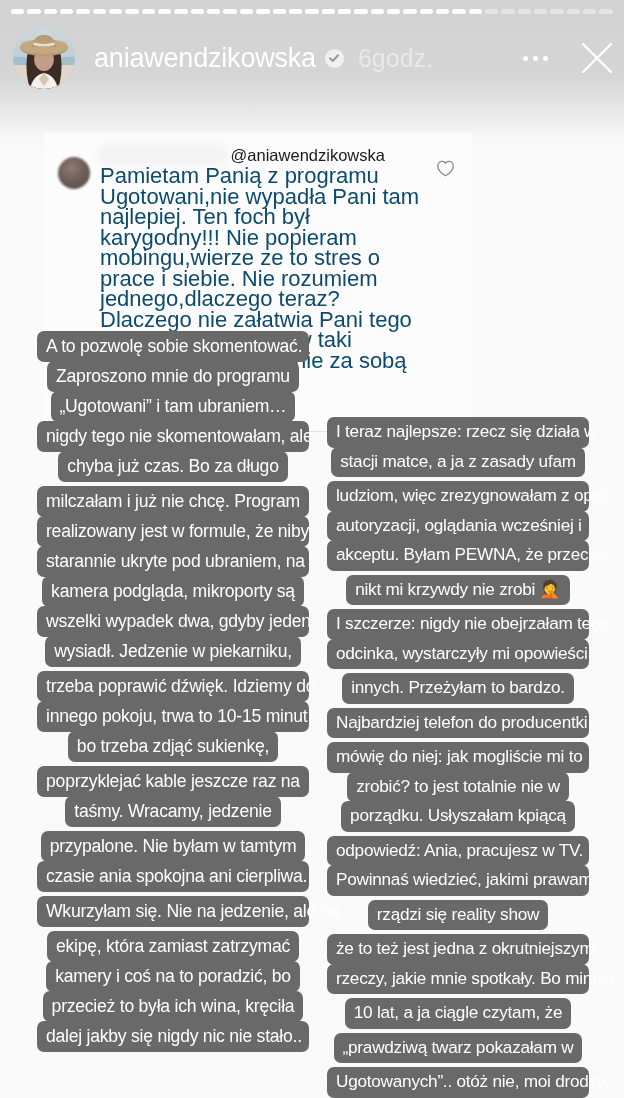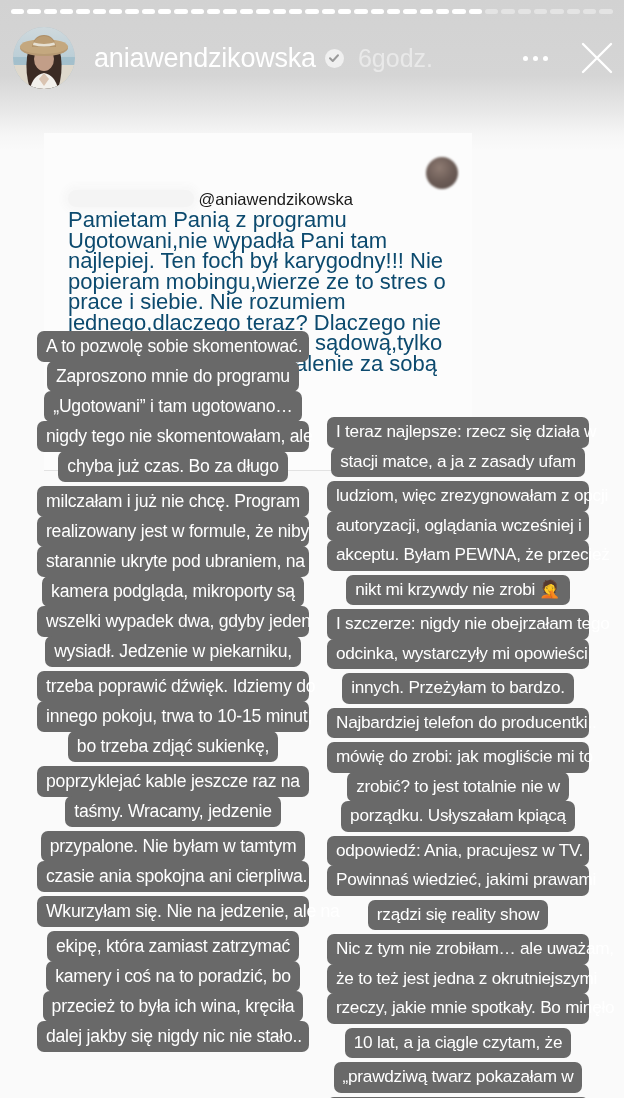--- a/index.html
+++ b/index.html
@@ -131,22 +131,21 @@
   .comment-card {
     position: absolute;
     left: 44px;
     top: 133px;
     width: 428px;
     background: #fcfcfc;
     padding: 12px 14px 0 14px;
   }
   .comment-inner {
     display: flex;
-    align-items: flex-end;
-    flex-direction: column;
+    align-items: flex-start;
   }
   .c-avatar {
     width: 32px; height: 32px;
     flex: 0 0 32px;
     border-radius: 50%;
     margin-top: 12px;
     background: radial-gradient(circle at 42% 34%, #8e7b72 0%, #6d5d57 48%, #574a46 100%);
     filter: blur(1.1px);
   }
   .c-body {
@@ -364,21 +363,21 @@
         </svg>
       </div>
     </div>
     <div class="c-divider"></div>
   </div>
 
   <div class="text-col" id="col-left">
       <div class="tblock">
         <span class="tline">A to pozwolę sobie skomentować.</span>
         <span class="tline">Zaproszono mnie do programu</span>
-        <span class="tline">„Ugotowani” i tam ugotowano…</span>
+        <span class="tline">„Ugotowani” i tam ubraniem…</span>
         <span class="tline">nigdy tego nie skomentowałam, ale</span>
         <span class="tline">chyba już czas. Bo za długo</span>
       </div>
       <div class="tblock">
         <span class="tline">milczałam i już nie chcę. Program</span>
         <span class="tline">realizowany jest w formule, że niby</span>
         <span class="tline">starannie ukryte pod ubraniem, na</span>
         <span class="tline">kamera podgląda, mikroporty są</span>
         <span class="tline">wszelki wypadek dwa, gdyby jeden</span>
         <span class="tline">wysiadł. Jedzenie w piekarniku,</span>
@@ -424,33 +423,32 @@
         <span class="tline">I szczerze: nigdy nie obejrzałam tego</span>
         <span class="tline">odcinka, wystarczyły mi opowieści</span>
       </div>
       <div class="tblock">
         <span class="tline">innych. Przeżyłam to bardzo.</span>
       </div>
       <div class="tblock">
         <span class="tline">Najbardziej telefon do producentki..</span>
       </div>
       <div class="tblock">
-        <span class="tline">mówię do zrobi: jak mogliście mi to</span>
+        <span class="tline">mówię do niej: jak mogliście mi to</span>
         <span class="tline">zrobić? to jest totalnie nie w</span>
         <span class="tline">porządku. Usłyszałam kpiącą</span>
       </div>
       <div class="tblock">
         <span class="tline">odpowiedź: Ania, pracujesz w TV.</span>
         <span class="tline">Powinnaś wiedzieć, jakimi prawami</span>
       </div>
       <div class="tblock">
         <span class="tline">rządzi się reality show</span>
       </div>
       <div class="tblock">
-        <span class="tline">Nic z tym nie zrobiłam… ale uważam,</span>
         <span class="tline">że to też jest jedna z okrutniejszymi</span>
         <span class="tline">rzeczy, jakie mnie spotkały. Bo minęło</span>
       </div>
       <div class="tblock">
         <span class="tline">10 lat, a ja ciągle czytam, że</span>
       </div>
       <div class="tblock">
         <span class="tline">„prawdziwą twarz pokazałam w</span>
       </div>
       <div class="tblock">

